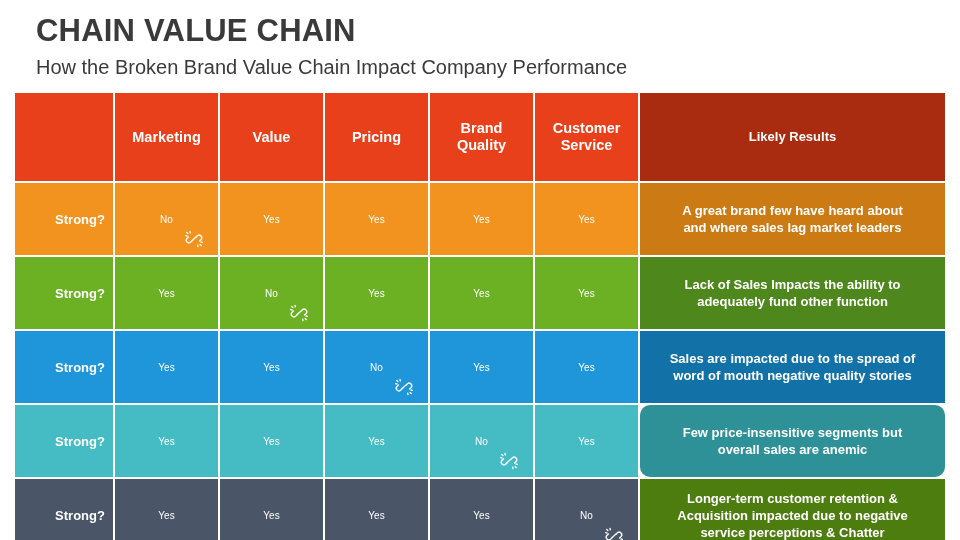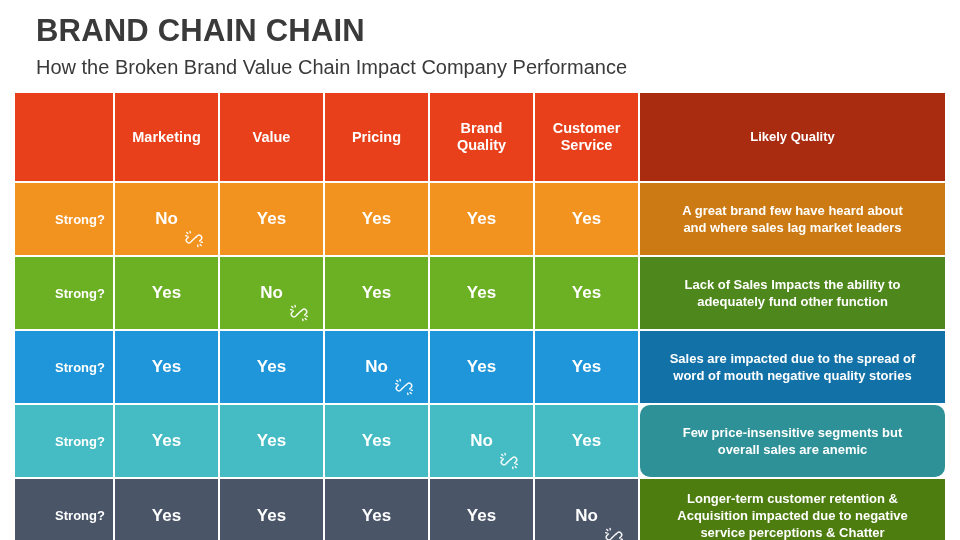--- a/index.html
+++ b/index.html
@@ -93,22 +93,22 @@
 
   
   .cell.label {
     font-size: 13px;
     font-weight: bold;
     padding-left: 32px;
   }
 
   
   .cell.value {
-    font-size: 17px;
-    font-weight: bold;
+    font-size: 10px;
+    font-weight: normal;
   }
 
   .cell.value .v-text {
     display: block;
   }
 
   
   .broken-link {
     position: absolute;
     right: 14px;
@@ -133,34 +133,34 @@
   .header-row .cell.label,
   .header-row .cell.col { background: #E8401A; }
   .header-row .cell.result { background: #A92C10; }
 </style>
 </head>
 <body>
 
 <div class="slide">
 
   <div class="title-block">
-    <div class="slide-title">BRAND CHAIN CHAIN</div>
+    <div class="slide-title">CHAIN VALUE CHAIN</div>
     <div class="slide-subtitle">How the Broken Brand Value Chain Impact Company Performance</div>
   </div>
 
   <div class="matrix">
 
     <div class="mrow header-row">
       <div class="cell label c-label"></div>
       <div class="cell col c-col">Marketing</div>
       <div class="cell col c-col">Value</div>
       <div class="cell col c-col">Pricing</div>
       <div class="cell col c-col">Brand<br>Quality</div>
       <div class="cell col c-col">Customer<br>Service</div>
-      <div class="cell result c-result">Likely Quality</div>
+      <div class="cell result c-result">Likely Results</div>
     </div>
 
     <div id="rows-host" style="display:contents"><div class="mrow data-row">
           <div class="cell label c-label" style="background: rgb(243, 147, 31);">Strong?</div>
           <div class="cell value c-col" style="background: rgb(243, 147, 31);">
             <span class="v-text">No</span>
             <span class="broken-link">
               <svg viewBox="0 0 24 24" fill="none" stroke="#ffffff" stroke-width="1.7" stroke-linecap="round">
                 <path d="M9.6 14.2 7.9 15.9a3.2 3.2 0 0 1-4.5-4.5l1.9-1.9"></path>
                 <path d="M14.4 9.8l1.7-1.7a3.2 3.2 0 0 1 4.5 4.5l-1.9 1.9"></path>

